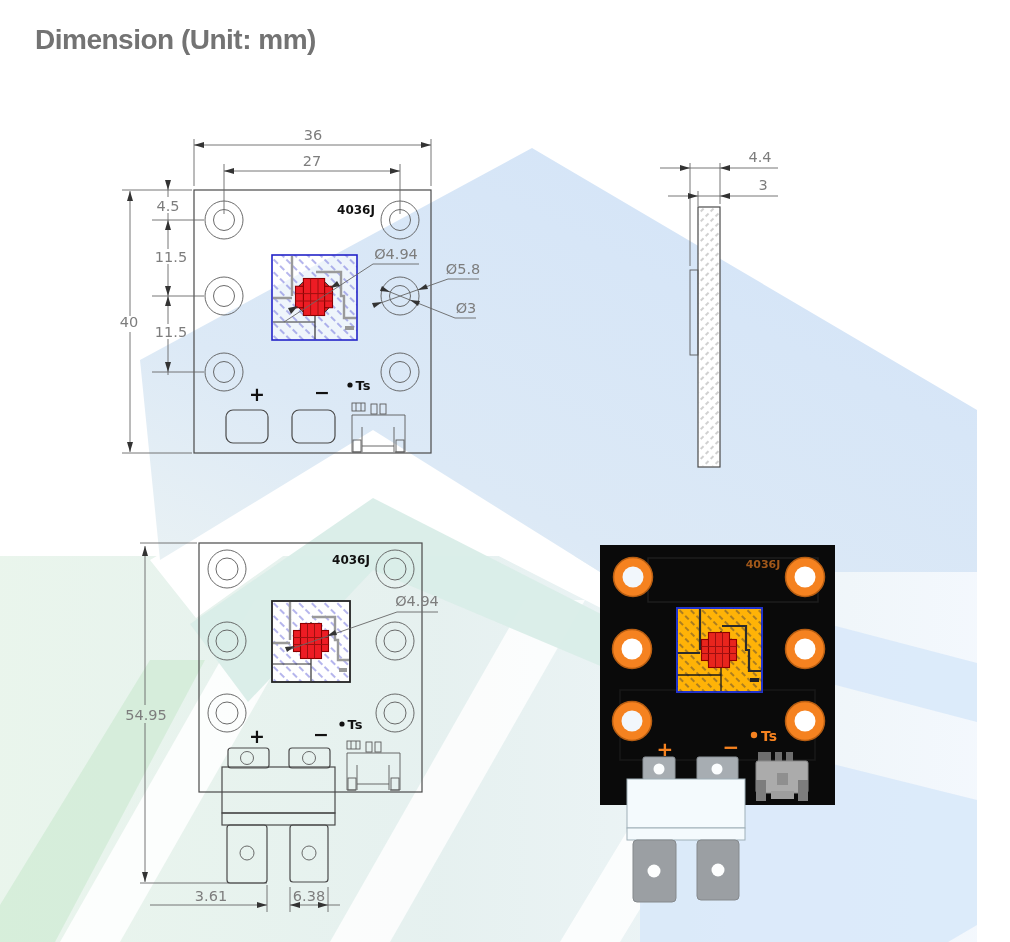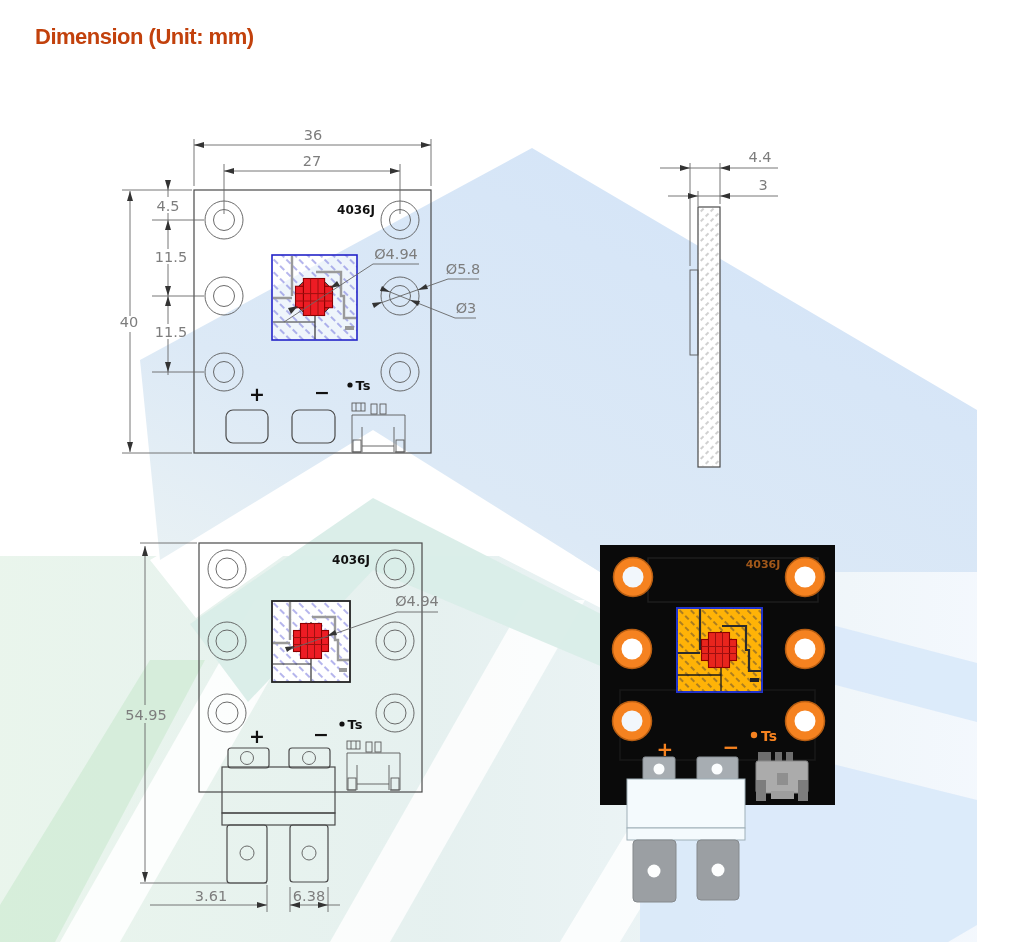--- a/index.html
+++ b/index.html
@@ -1,18 +1,18 @@
 <!DOCTYPE html>
 <html><head>
 <meta charset="utf-8">
 <style>
   html,body{margin:0;padding:0;background:#fff;}
   .page{position:relative;width:1010px;height:942px;background:#ffffff;overflow:hidden;
         font-family:"Liberation Sans",sans-serif;}
-  .title{position:absolute;left:35px;top:24px;font-size:22px;font-weight:bold;color:#c2410c;
+  .title{position:absolute;left:35px;top:24px;font-size:28px;font-weight:bold;color:#737373;
          letter-spacing:-0.5px;font-family:"Liberation Sans",sans-serif;}
   svg{position:absolute;left:0;top:0;}
   .ln{stroke:#4a4a4a;stroke-width:1.2;fill:none;}
   .lnt{stroke:#5a5a5a;stroke-width:0.9;fill:none;}
   .dim{fill:#7d7d7d;font-size:14.5px;font-family:"DejaVu Sans",sans-serif;}
   .lbl{fill:#111;font-size:12px;font-weight:bold;font-family:"DejaVu Sans",sans-serif;}
   .pm{fill:#111;font-size:19px;font-weight:bold;font-family:"DejaVu Sans",sans-serif;}
   .ts{fill:#111;font-size:13px;font-weight:bold;font-family:"DejaVu Sans",sans-serif;}
   .arr{fill:#333;stroke:none;}
   .opm{fill:#F58220;font-size:20px;font-weight:bold;font-family:"DejaVu Sans",sans-serif;}

